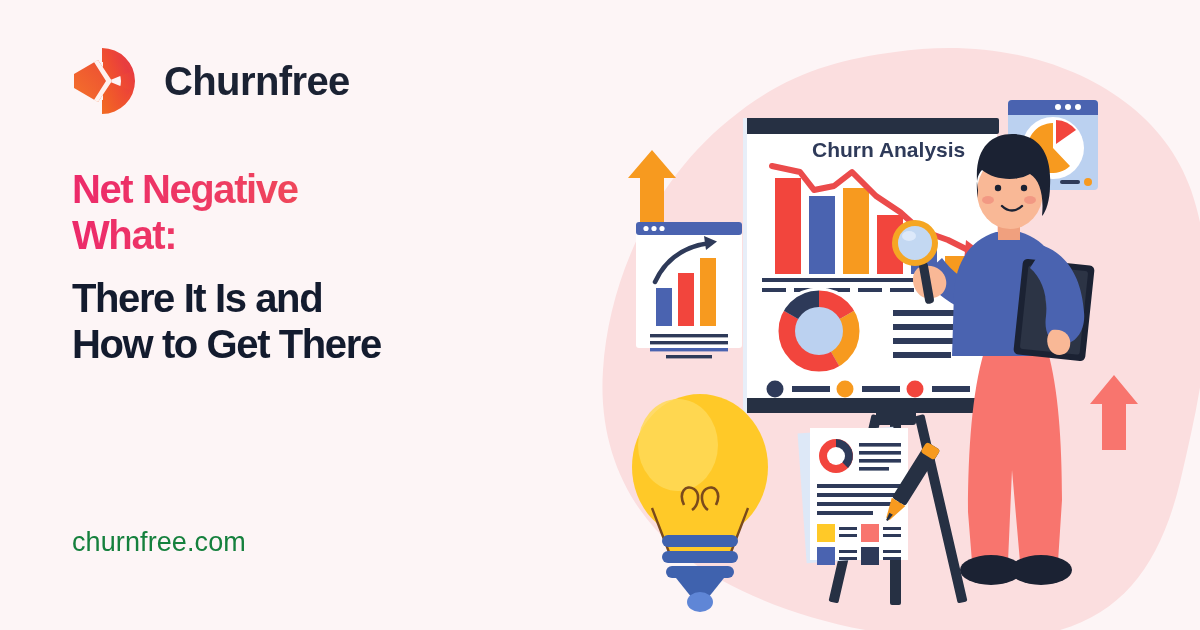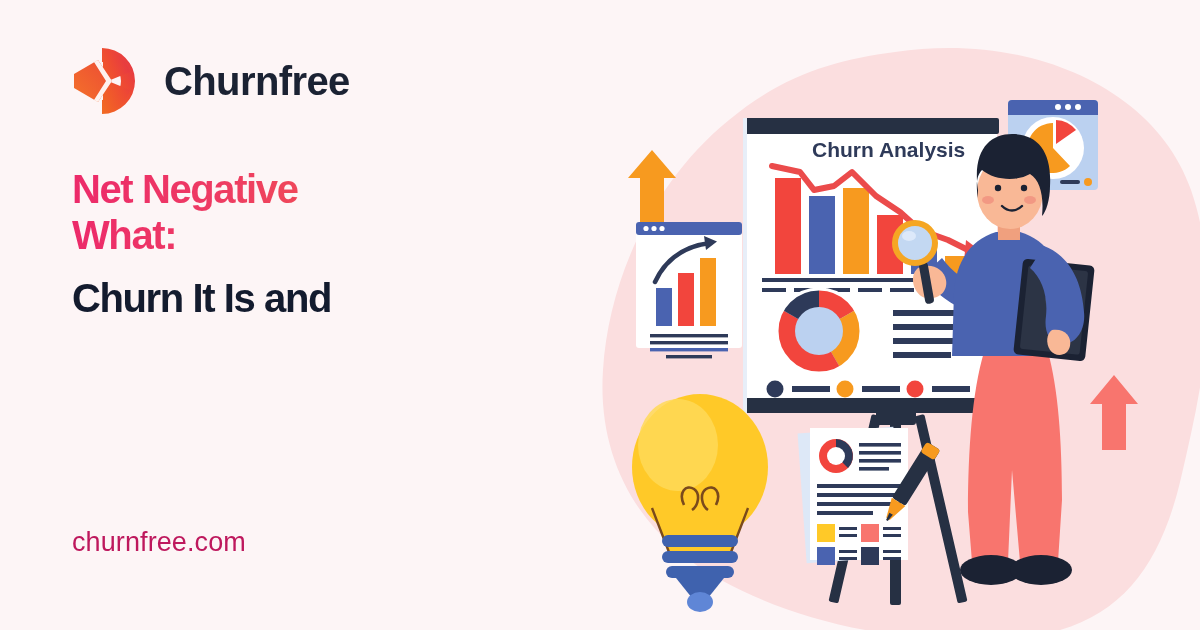--- a/index.html
+++ b/index.html
@@ -32,21 +32,21 @@
   .h-grad{
     background:linear-gradient(95deg,#EC2A6A 0%,#EE3B63 26%,#F1554F 58%,#F5743C 86%,#F77E34 100%);
     -webkit-background-clip:text;background-clip:text;
     -webkit-text-fill-color:transparent;color:transparent;
   }
   .h-dark{color:#131B2E;}
   .h-sp{height:16px;}
 
   .url{
     position:absolute;left:0;top:527px;
-    font-size:27px;font-weight:400;color:#be185d;letter-spacing:.1px;
+    font-size:27px;font-weight:400;color:#15803d;letter-spacing:.1px;
   }
 
   
   .illo{position:absolute;left:600px;top:0;width:600px;height:630px;}
   .illo svg{display:block;}
 </style>
 </head>
 <body>
 
 <div class="stage">
@@ -78,21 +78,22 @@
           <path d="M26 16 L40 37 L26 58 L22 56 L34 37 L22 18 Z" fill="#FFFFFF" opacity=".92"></path>
         </svg>
       </div>
       <div class="logo-word">Churnfree</div>
     </div>
 
     <div class="headline">
       <div class="h-line h-grad">Net Negative</div>
       <div class="h-line h-grad">What:</div>
       <div class="h-sp"></div>
-      <div class="h-line h-dark">Churn It Is and</div>
+      <div class="h-line h-dark">There It Is and</div>
+      <div class="h-line h-dark">How to Get There</div>
     </div>
 
     <div class="url">churnfree.com</div>
   </div>
 
   <div class="illo">
   <svg viewBox="0 0 600 630" width="600" height="630" aria-hidden="true">
 
     <g>
       <path d="M52 150 L76 178 L64 178 L64 222 L40 222 L40 178 L28 178 Z" fill="#F79A1F"></path>

